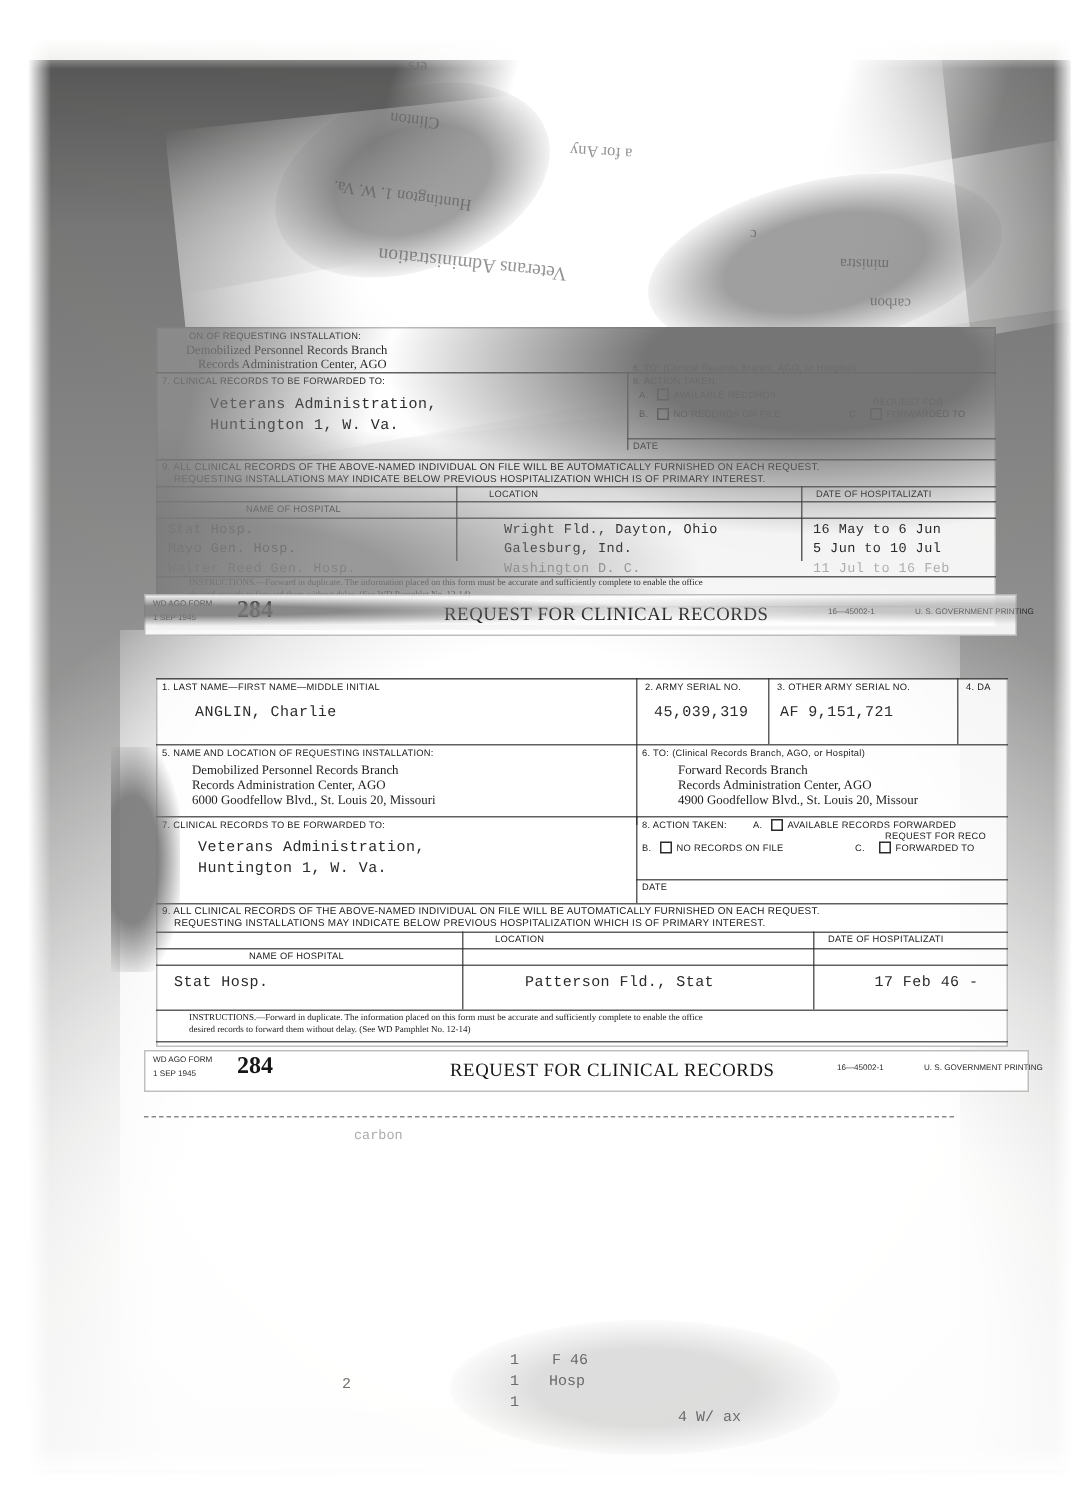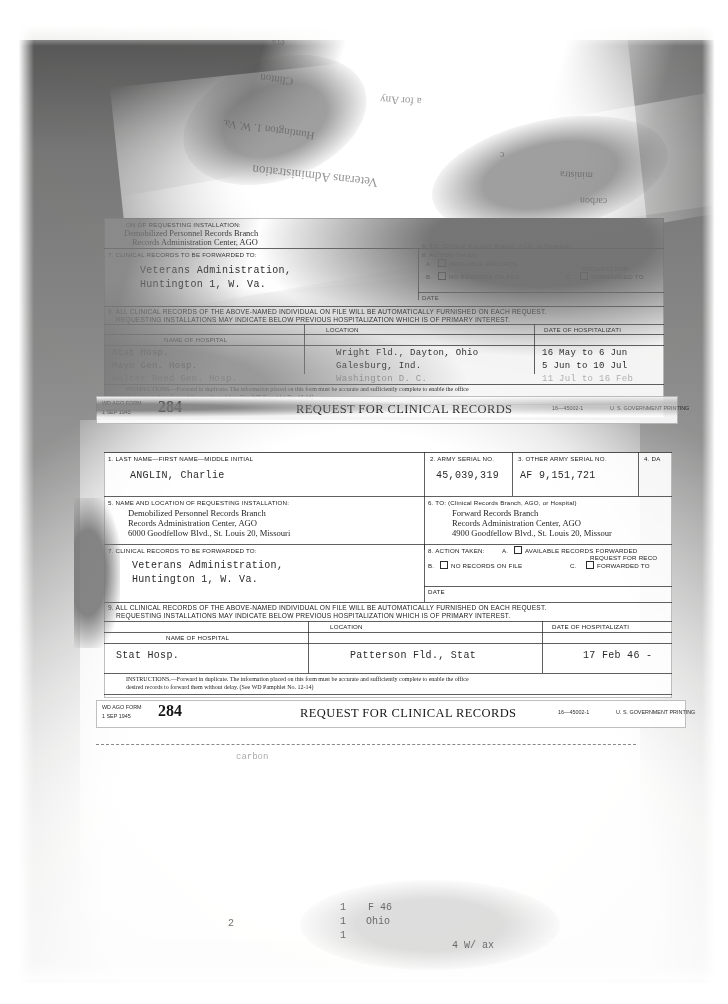--- a/index.html
+++ b/index.html
@@ -346,19 +346,19 @@
   </div>
 
   <div class="dashline" style="left:96px;top:744px;width:540px;"></div>
 
   <div class="bottom-marks" style="left:236px;top:752px;font-size:9px;opacity:.5;">carbon</div>
 
   <div class="bottom-marks" style="left:340px;top:902px;">1</div>
   <div class="bottom-marks" style="left:368px;top:902px;">F 46</div>
   <div class="bottom-marks" style="left:228px;top:918px;">2</div>
   <div class="bottom-marks" style="left:340px;top:916px;">1</div>
-  <div class="bottom-marks" style="left:366px;top:916px;">Ohio</div>
+  <div class="bottom-marks" style="left:366px;top:916px;">Hosp</div>
   <div class="bottom-marks" style="left:340px;top:930px;">1</div>
   <div class="bottom-marks" style="left:452px;top:940px;">4  W/ ax</div>
 
   <div class="smudge" style="left:300px;top:880px;width:260px;height:90px;opacity:.35;"></div>
 
 </div>
 
 </body></html>

